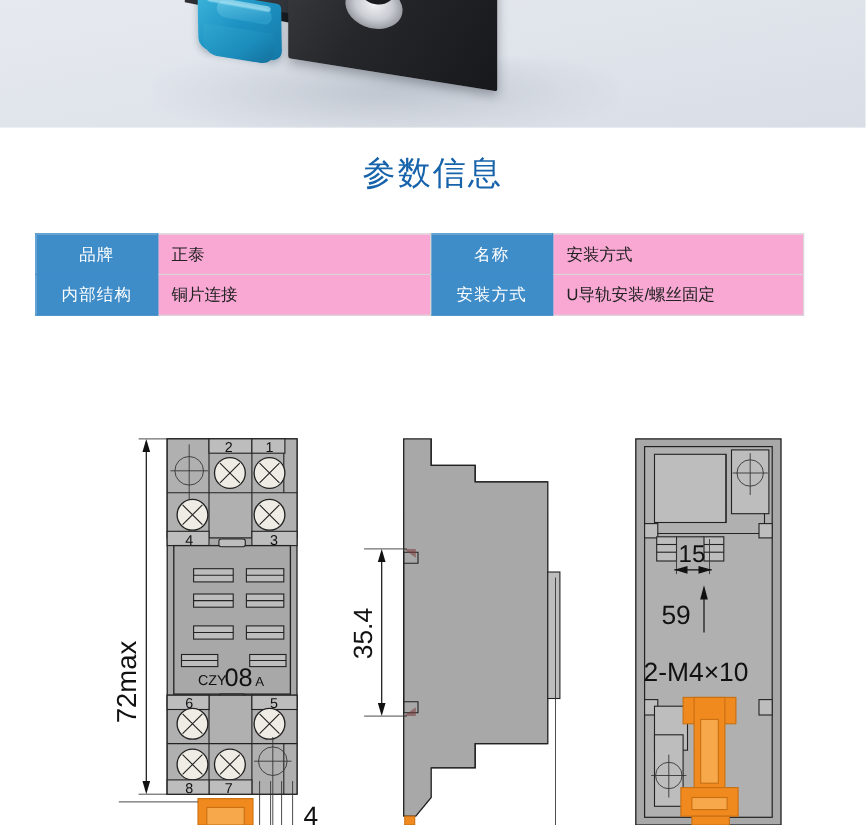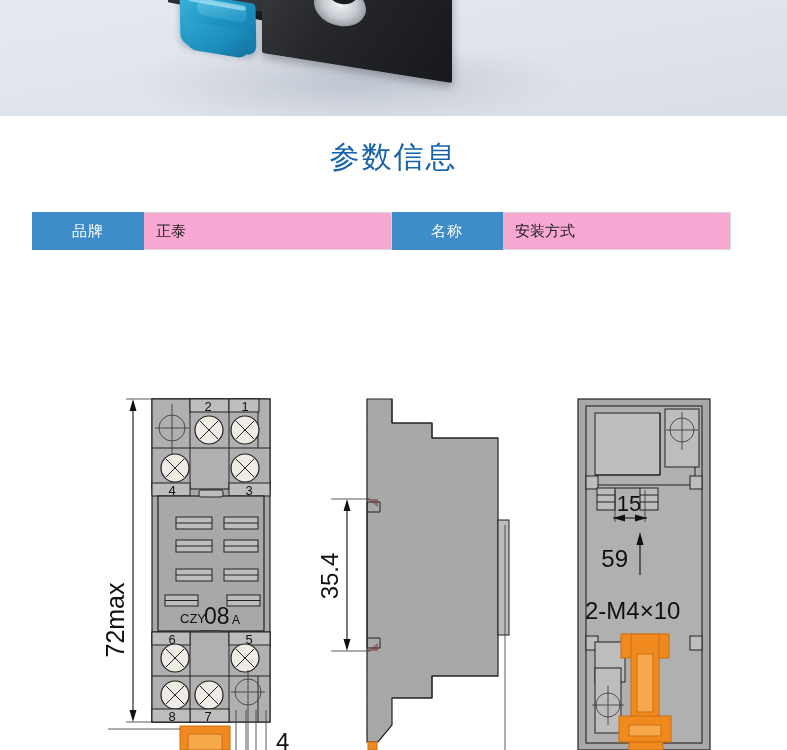--- a/index.html
+++ b/index.html
@@ -192,20 +192,26 @@
 
 <div class="section-title">参数信息</div>
 
 <table class="spec-table">
   <tbody>
       <tr>
     <td class="hdr col-hdr">品牌</td>
     <td class="val col-val">正泰</td>
     <td class="hdr col-hdr2">名称</td>
     <td class="val">安装方式</td>
+  </tr>
+  <tr>
+    <td class="hdr col-hdr">内部结构</td>
+    <td class="val col-val">铜片连接</td>
+    <td class="hdr col-hdr2">安装方式</td>
+    <td class="val">U导轨安装/螺丝固定</td>
   </tr>
 </tbody>
   </table>
 
 <div class="drawings">
 <svg width="787" height="370" viewBox="0 0 787 370" xmlns="http://www.w3.org/2000/svg">
   <defs>
     <style>
       .gf { fill:#a8a8a8; stroke:#222; stroke-width:1.2; }
       .gf2{ fill:#b0b0b0; stroke:#222; stroke-width:1.1; }

